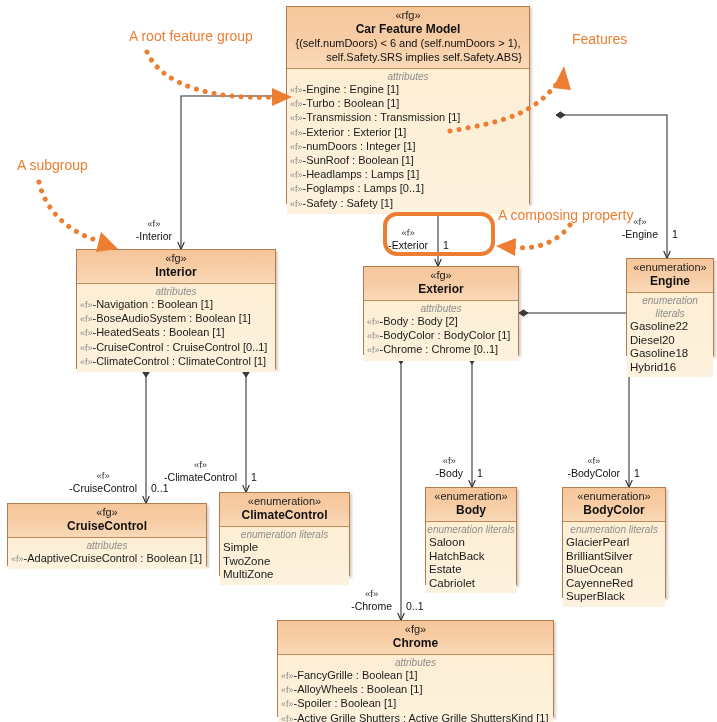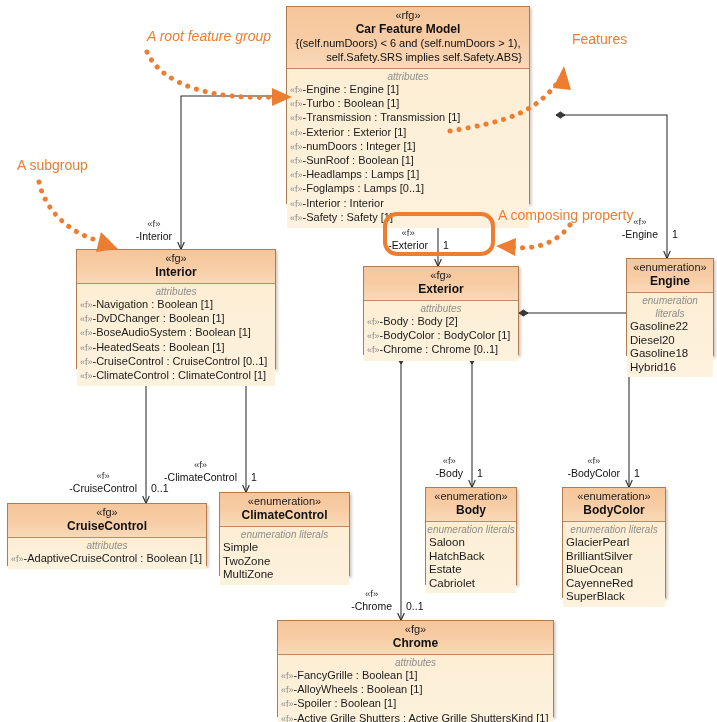--- a/index.html
+++ b/index.html
@@ -114,21 +114,21 @@
 
       <path d="M272,88 L292,97 L272,106 Z"></path>
       <path d="M101,232 L118,249 L96,252 Z"></path>
       <path d="M553,88 L564,66 L571,90 Z"></path>
       <path d="M516,238 L496,246 L515,256 Z"></path>
     </g>
   </svg>
 
   <div class="hl-round" style="left:383px;top:212px;width:112px;height:44px;"></div>
 
-  <div class="anno" style="left:147px;top:28px;font-style:italic;">A root feature group</div>
+  <div class="anno" style="left:129px;top:28px;">A root feature group</div>
   <div class="anno" style="left:572px;top:31px;">Features</div>
   <div class="anno" style="left:17px;top:157px;">A subgroup</div>
   <div class="anno" style="left:498px;top:207px;">A composing property</div>
 
   <div class="elabel" style="left:176px;top:218px;transform:translateX(-100%);padding-right:4px;">
     <span class="st">«f»</span>
     <span class="rl">-Interior</span>
   </div>
   <div class="elabel" style="left:432px;top:227px;transform:translateX(-100%);padding-right:4px;">
     <span class="st">«f»</span>
@@ -182,34 +182,32 @@
     <div class="compart">
       <div class="compart-title">attributes</div>
       <div class="feat"><span class="g">«f»</span><span>-Engine : Engine [1]</span></div>
       <div class="feat"><span class="g">«f»</span><span>-Turbo : Boolean [1]</span></div>
       <div class="feat"><span class="g">«f»</span><span>-Transmission : Transmission [1]</span></div>
       <div class="feat"><span class="g">«f»</span><span>-Exterior : Exterior [1]</span></div>
       <div class="feat"><span class="g">«f»</span><span>-numDoors : Integer [1]</span></div>
       <div class="feat"><span class="g">«f»</span><span>-SunRoof : Boolean [1]</span></div>
       <div class="feat"><span class="g">«f»</span><span>-Headlamps : Lamps [1]</span></div>
       <div class="feat"><span class="g">«f»</span><span>-Foglamps : Lamps [0..1]</span></div>
-      <div class="feat"><span class="g">«f»</span><span>-Interior : Interior</span></div>
       <div class="feat"><span class="g">«f»</span><span>-Safety : Safety [1]</span></div>
     </div>
   </div>
 
   <div class="node" style="left:76px;top:249px;width:200px;height:120px;">
     <div class="head">
       <div class="stereo">«fg»</div>
       <div class="nm">Interior</div>
     </div>
     <div class="compart">
       <div class="compart-title">attributes</div>
       <div class="feat"><span class="g">«f»</span><span>-Navigation : Boolean [1]</span></div>
-      <div class="feat"><span class="g">«f»</span><span>-DvDChanger : Boolean [1]</span></div>
       <div class="feat"><span class="g">«f»</span><span>-BoseAudioSystem : Boolean [1]</span></div>
       <div class="feat"><span class="g">«f»</span><span>-HeatedSeats : Boolean [1]</span></div>
       <div class="feat"><span class="g">«f»</span><span>-CruiseControl : CruiseControl [0..1]</span></div>
       <div class="feat"><span class="g">«f»</span><span>-ClimateControl : ClimateControl [1]</span></div>
     </div>
   </div>
 
   <div class="node" style="left:363px;top:266px;width:156px;height:89px;">
     <div class="head">
       <div class="stereo">«fg»</div>

